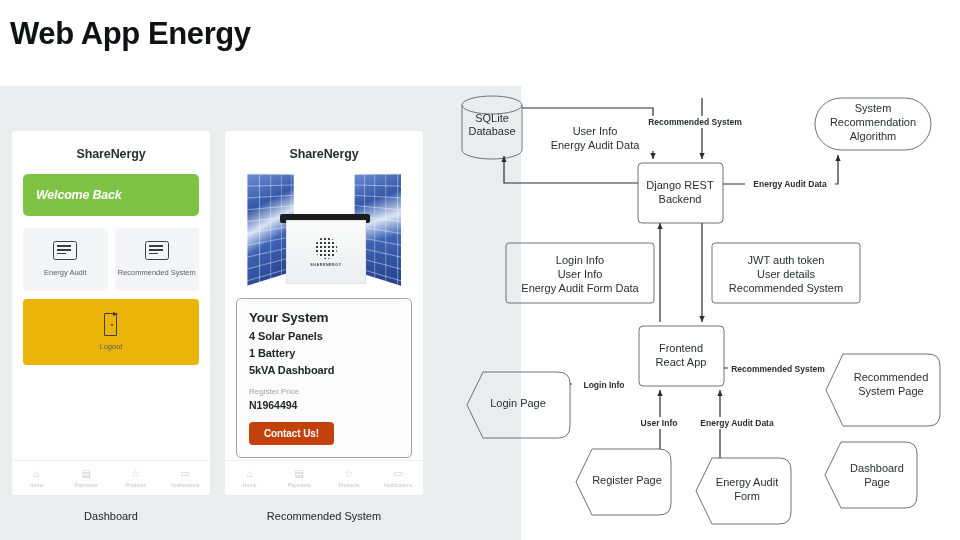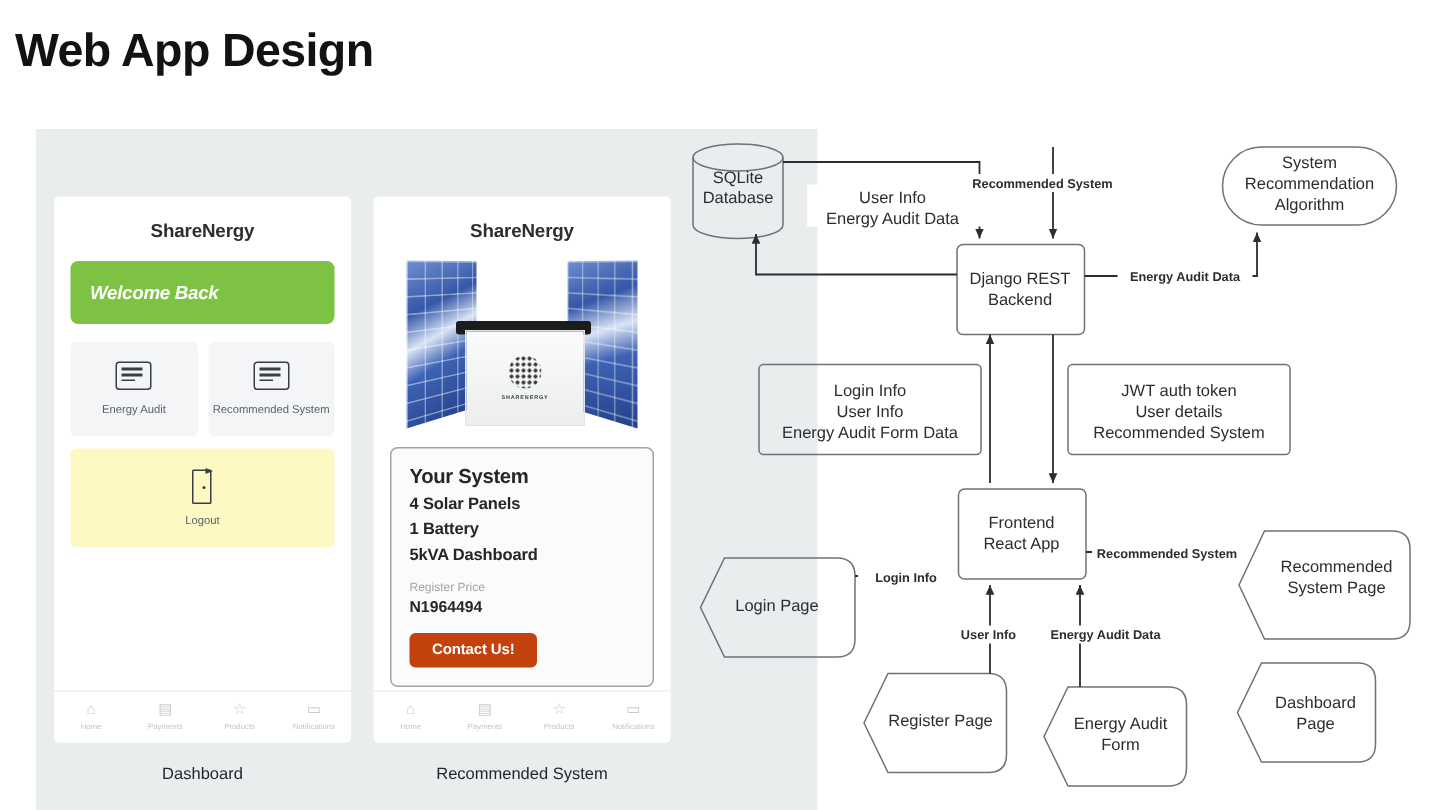--- a/index.html
+++ b/index.html
@@ -10,21 +10,20 @@
   }
   
   #page-title{
     position:absolute;left:10px;top:16px;
     font-size:31px;font-weight:700;color:#111214;letter-spacing:-0.4px;
   }
   
   #mockup-panel{
     position:absolute;left:0px;top:86px;width:521px;height:454px;
     background:#e9edee;
-    margin-left:24px;
   }
   .phone{
     position:absolute;top:45px;width:198px;height:364px;
     background:#ffffff;border-radius:3px;overflow:hidden;
   }
   #phone-dashboard{left:12px;}
   #phone-recommended{left:225px;}
   .phone-brand{
     text-align:center;font-size:12.5px;font-weight:700;color:#2b2d30;
     padding-top:16px;letter-spacing:-0.1px;
@@ -40,23 +39,23 @@
   
   .card-row{display:flex;gap:7px;margin:12px 11px 0 11px;}
   .tile{
     background:#f4f5f6;border-radius:4px;flex:1;
     display:flex;flex-direction:column;align-items:center;justify-content:center;
     padding:13px 2px 12px 2px;
   }
   .tile-label{
     font-size:7.5px;color:#5d6166;text-align:center;line-height:1.45;margin-top:8px;
   }
-  .tile-wide{margin:8px 11px 0 11px;background:#fef9c3;border-radius:4px;
+  .tile-wide{margin:8px 11px 0 11px;background:#eab308;border-radius:4px;
     display:flex;flex-direction:column;align-items:center;justify-content:center;
-    padding:14px 0 12px 0;}
+    padding:14px 0 12px 0;font-style:italic;}
   .doc-icon{width:22px;height:17px;border:1.6px solid #3a3d42;border-radius:2.5px;
     position:relative;}
   .doc-icon i{position:absolute;left:3px;height:1.5px;background:#3a3d42;display:block;}
   .doc-icon i:nth-child(1){top:3.2px;width:14px;}
   .doc-icon i:nth-child(2){top:7px;width:14px;}
   .doc-icon i:nth-child(3){top:10.7px;width:9px;}
   .door-icon{width:15px;height:21px;position:relative;}
   .door-icon .frame{position:absolute;left:0;top:0;width:11px;height:21px;
     border:1.6px solid #3a3d42;border-radius:1px;}
   .door-icon .leaf{position:absolute;left:9px;top:-1px;width:0;height:0;
@@ -103,21 +102,21 @@
     font-size:11px;color:#24262a;}
   #caption-dashboard{left:12px;}
   #caption-recommended{left:225px;}
   
   #diagram{position:absolute;left:440px;top:80px;width:520px;height:460px;}
   #diagram svg{display:block;}
 </style>
 </head>
 <body>
 
-<div id="page-title">Web App Design</div>
+<div id="page-title">Web App Energy</div>
 
 <div id="mockup-panel">
 
   <div class="phone" id="phone-dashboard">
     <div class="phone-brand">ShareNergy</div>
 
     <div id="welcome-banner">
       <span>Welcome Back</span>
     </div>
 

